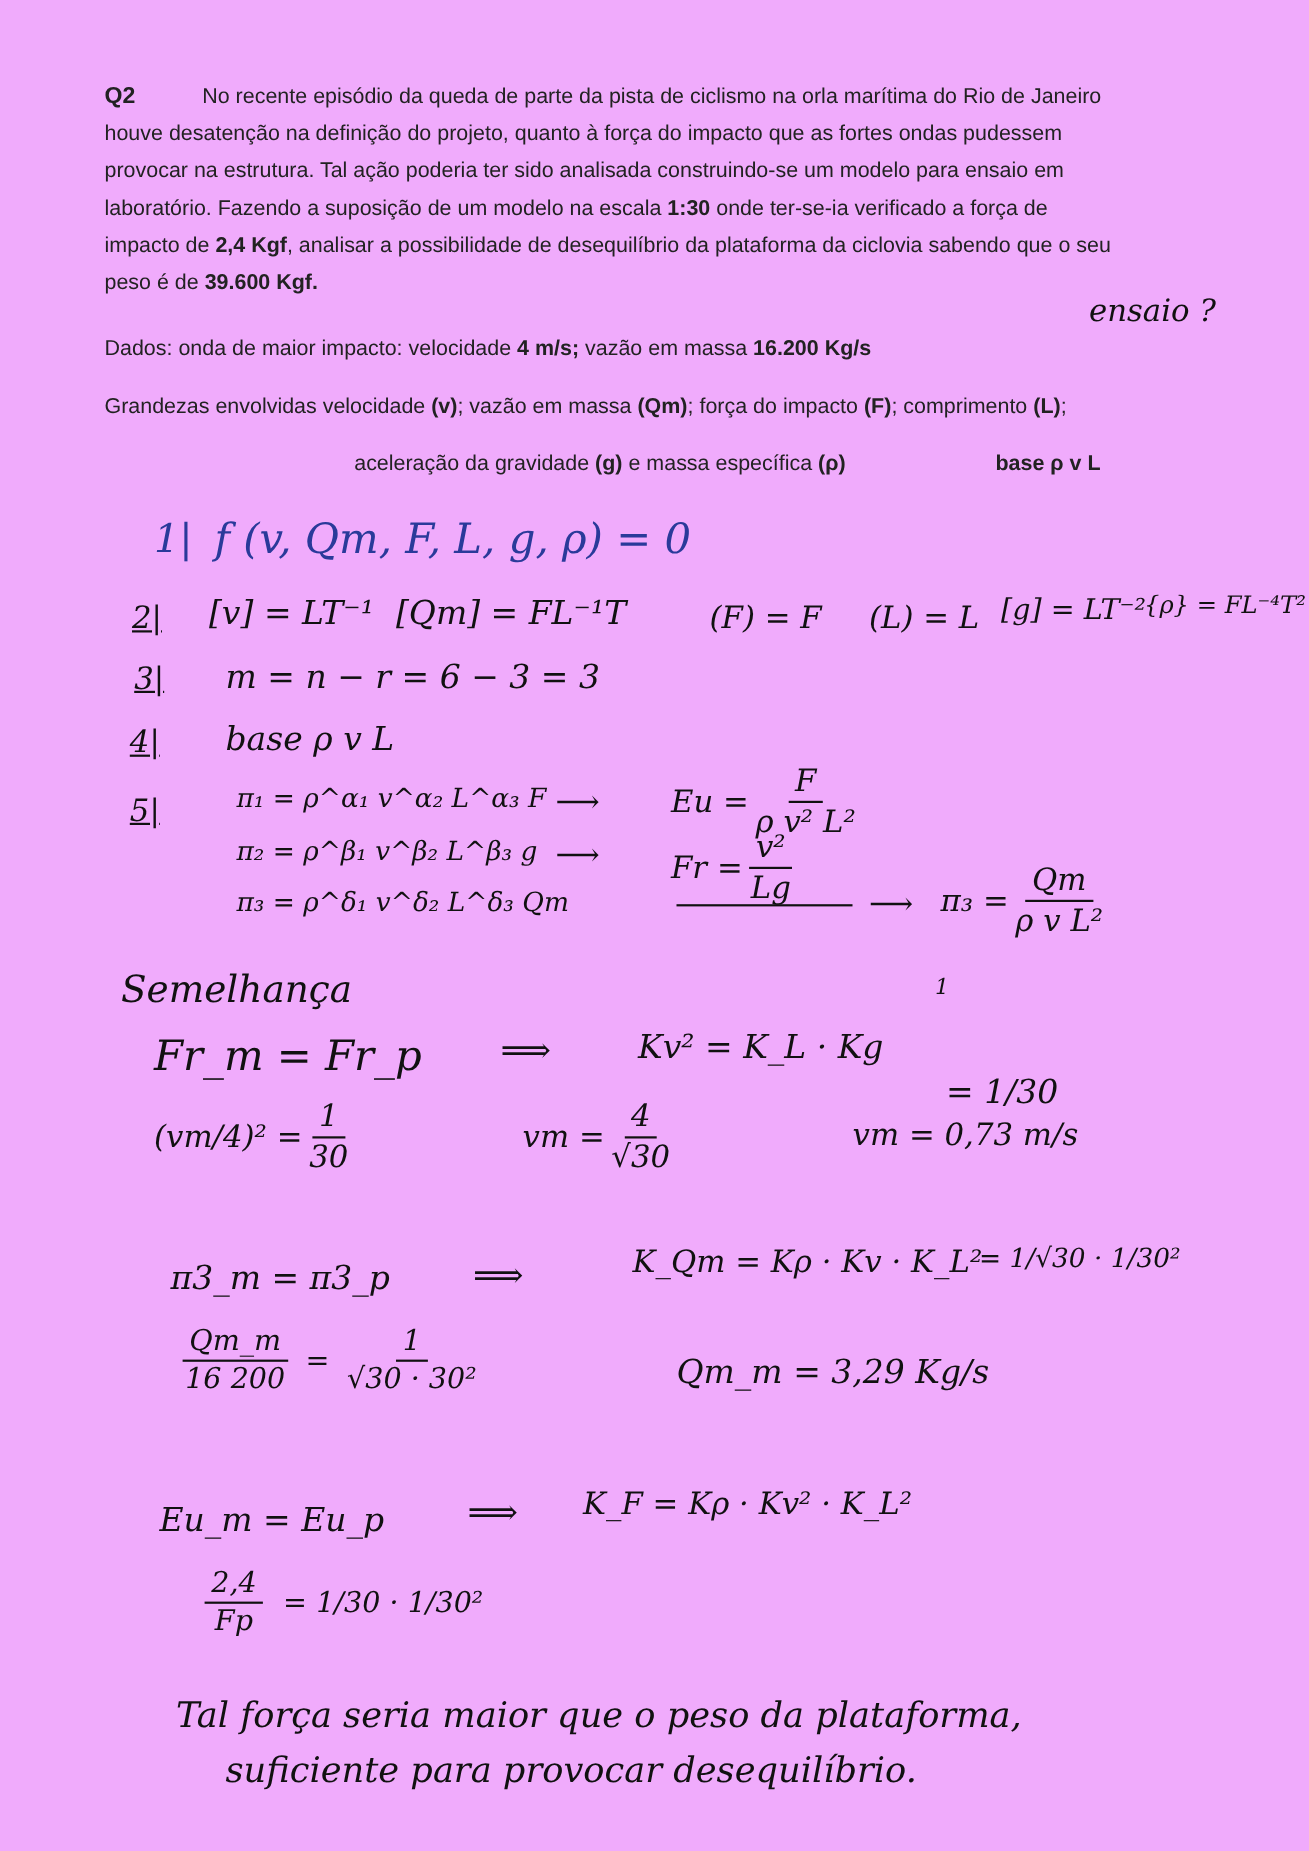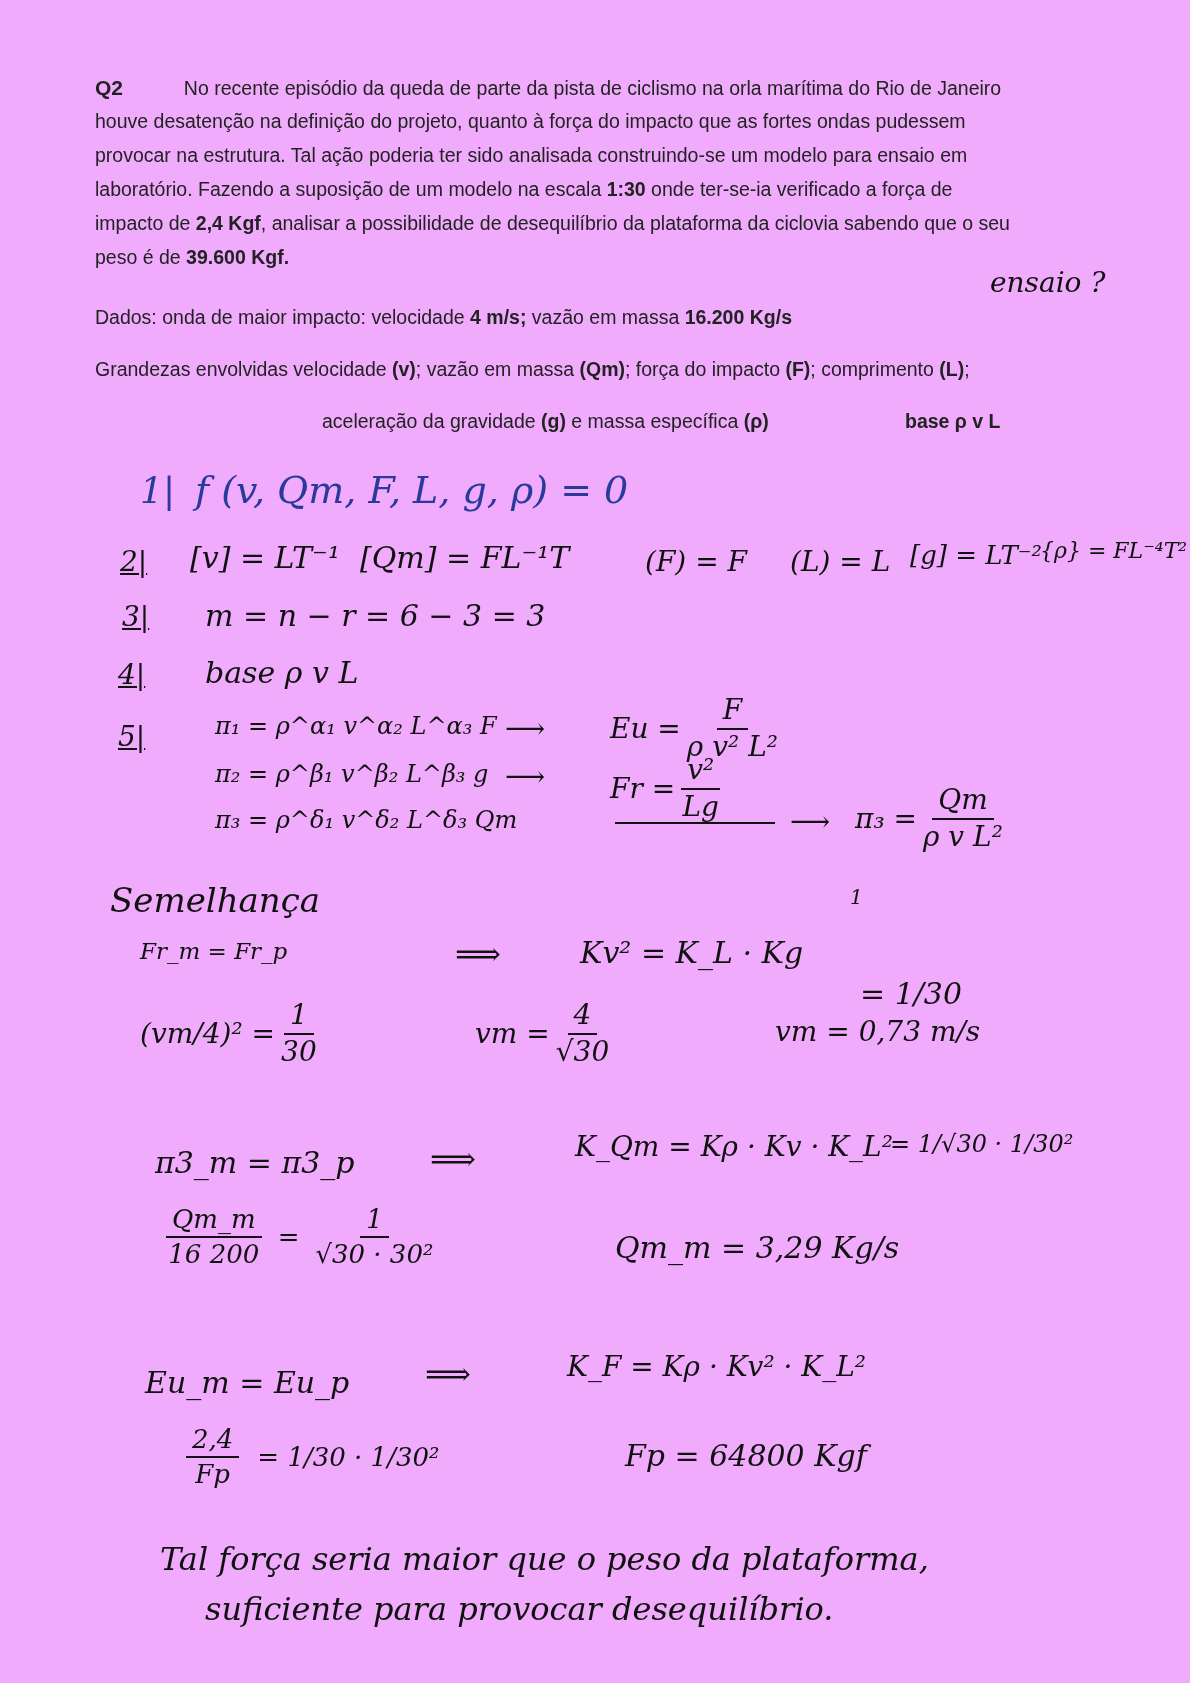--- a/index.html
+++ b/index.html
@@ -95,21 +95,21 @@
   <div class="hw" style="left:855px; top:785px; font-size:28px; display:flex; align-items:center;">
     <span>π₃ =</span>
     <span class="frac">
         <span class="num">Qm</span>
         <span class="den">ρ v L²</span>
       </span>
   </div>
 
   <div class="hw" style="left:110px; top:880px; font-size:34px;">Semelhança</div>
 
-  <div class="hw" style="left:140px; top:938px; font-size:23px;">Fr_m  =  Fr_p</div>
+  <div class="hw" style="left:140px; top:938px; font-size:38px;">Fr_m  =  Fr_p</div>
   <div class="hw" style="left:455px; top:935px; font-size:32px;">⟹</div>
   <div class="hw" style="left:580px; top:935px; font-size:30px;">Kv² = K_L · Kg</div>
   <div class="hw" style="left:850px; top:885px; font-size:20px;">1</div>
   <div class="hw" style="left:860px; top:938px; font-size:30px;margin-top:38px;">= 1/30</div>
 
   <div class="hw" style="left:140px; top:1000px; font-size:28px; display:flex; align-items:center;">
     <span>(vm/4)² =</span>
     <span class="frac">
         <span class="num">1</span>
         <span class="den">30</span>
@@ -137,26 +137,25 @@
     <span style="margin:0 10px;">=</span>
     <span class="frac">
         <span class="num">1</span>
         <span class="den">√30 · 30²</span>
       </span>
   </div>
   <div class="hw" style="left:615px; top:1230px; font-size:30px;">Qm_m = 3,29 Kg/s</div>
 
   <div class="hw" style="left:145px; top:1365px; font-size:30px;">Eu_m  =  Eu_p</div>
   <div class="hw" style="left:425px; top:1355px; font-size:32px;">⟹</div>
-  <div class="hw" style="left:530px; top:1350px; font-size:28px;margin-left:37px;">K_F = Kρ · Kv² · K_L²</div>
+  <div class="hw" style="left:530px; top:1350px; font-size:28px;">K_F = Kρ · Kv² · K_L²</div>
 
   <div class="hw" style="left:180px; top:1425px; font-size:26px; display:flex; align-items:center;gap:12px;">
     <span class="frac">
         <span class="num">2,4</span>
         <span class="den">Fp</span>
       </span>
     <span>= 1/30 · 1/30²</span>
   </div>
-  <div class="hw" style="left:625px; top:1438px; font-size:30px;">Fp = 64800 Kgf</div>
 
   <div class="hw" style="left:160px; top:1540px; font-size:32px;">Tal força seria maior que o peso da plataforma,</div>
   <div class="hw" style="left:205px; top:1590px; font-size:32px;">suficiente para provocar desequilíbrio.</div>
 </div>
 
 </body></html>

